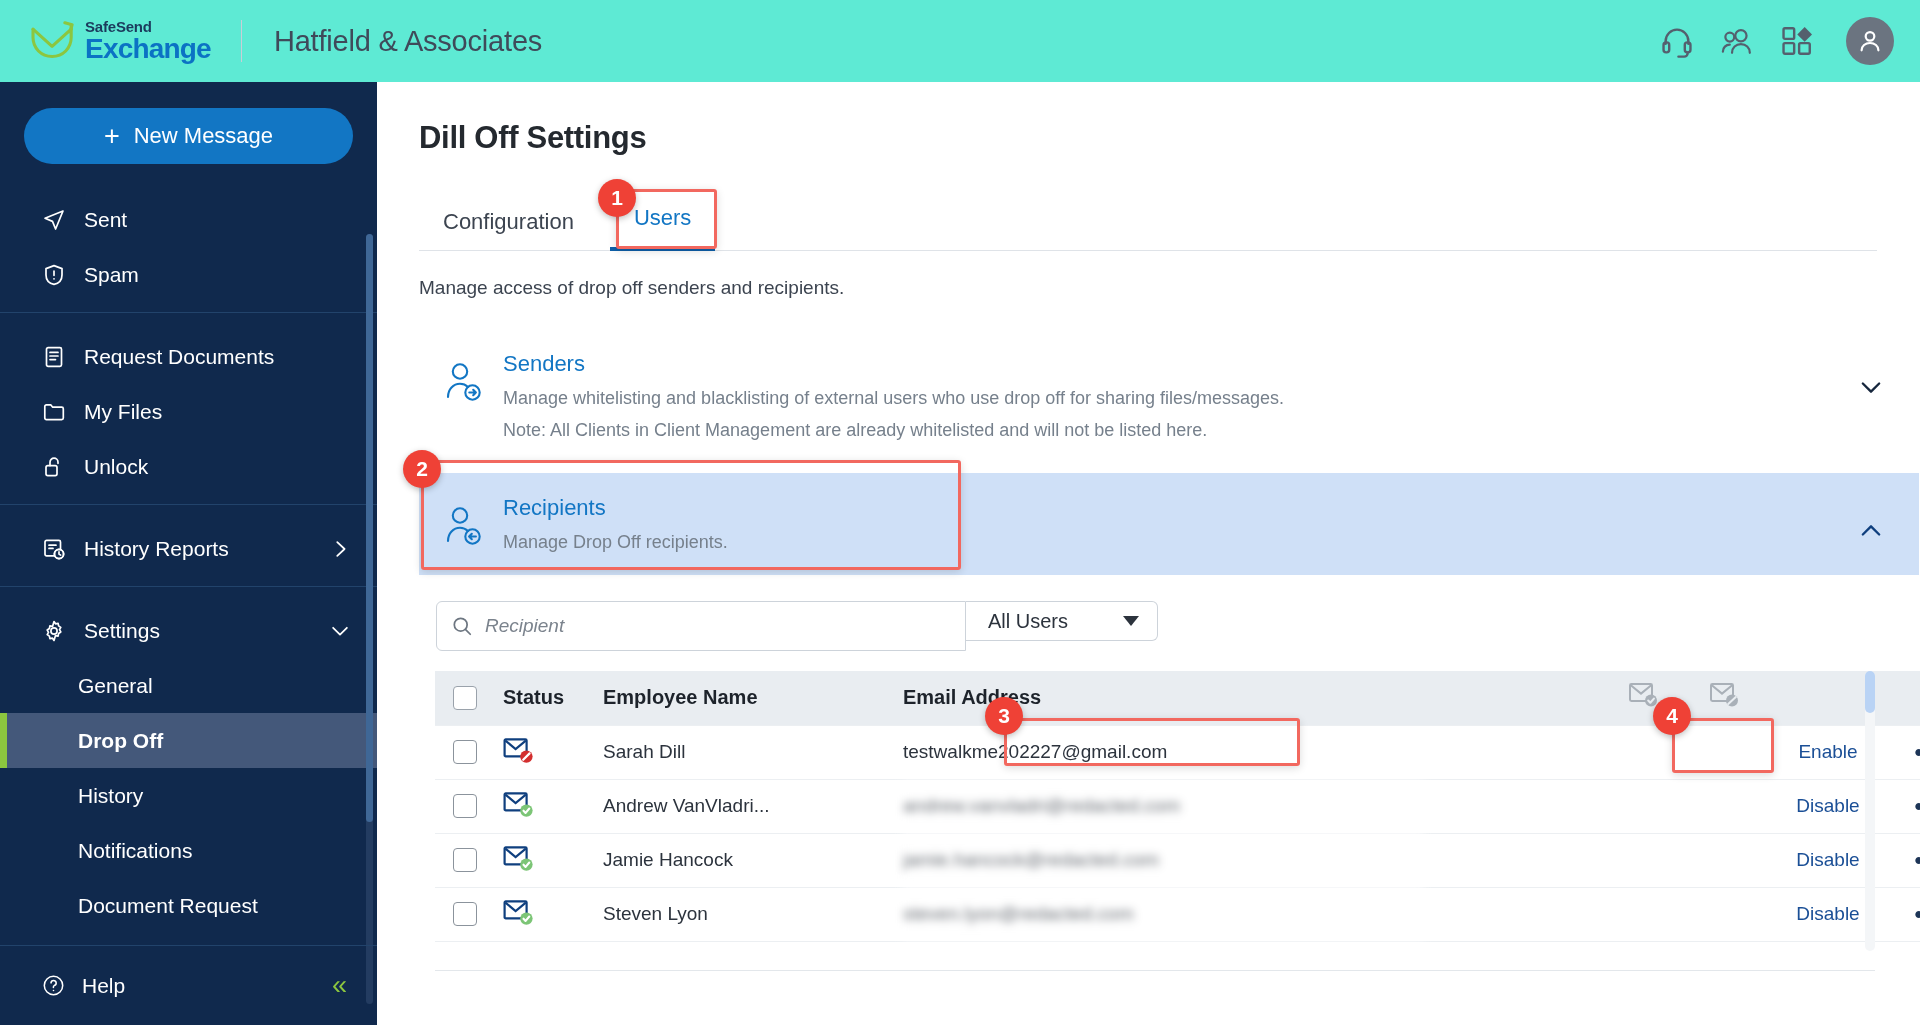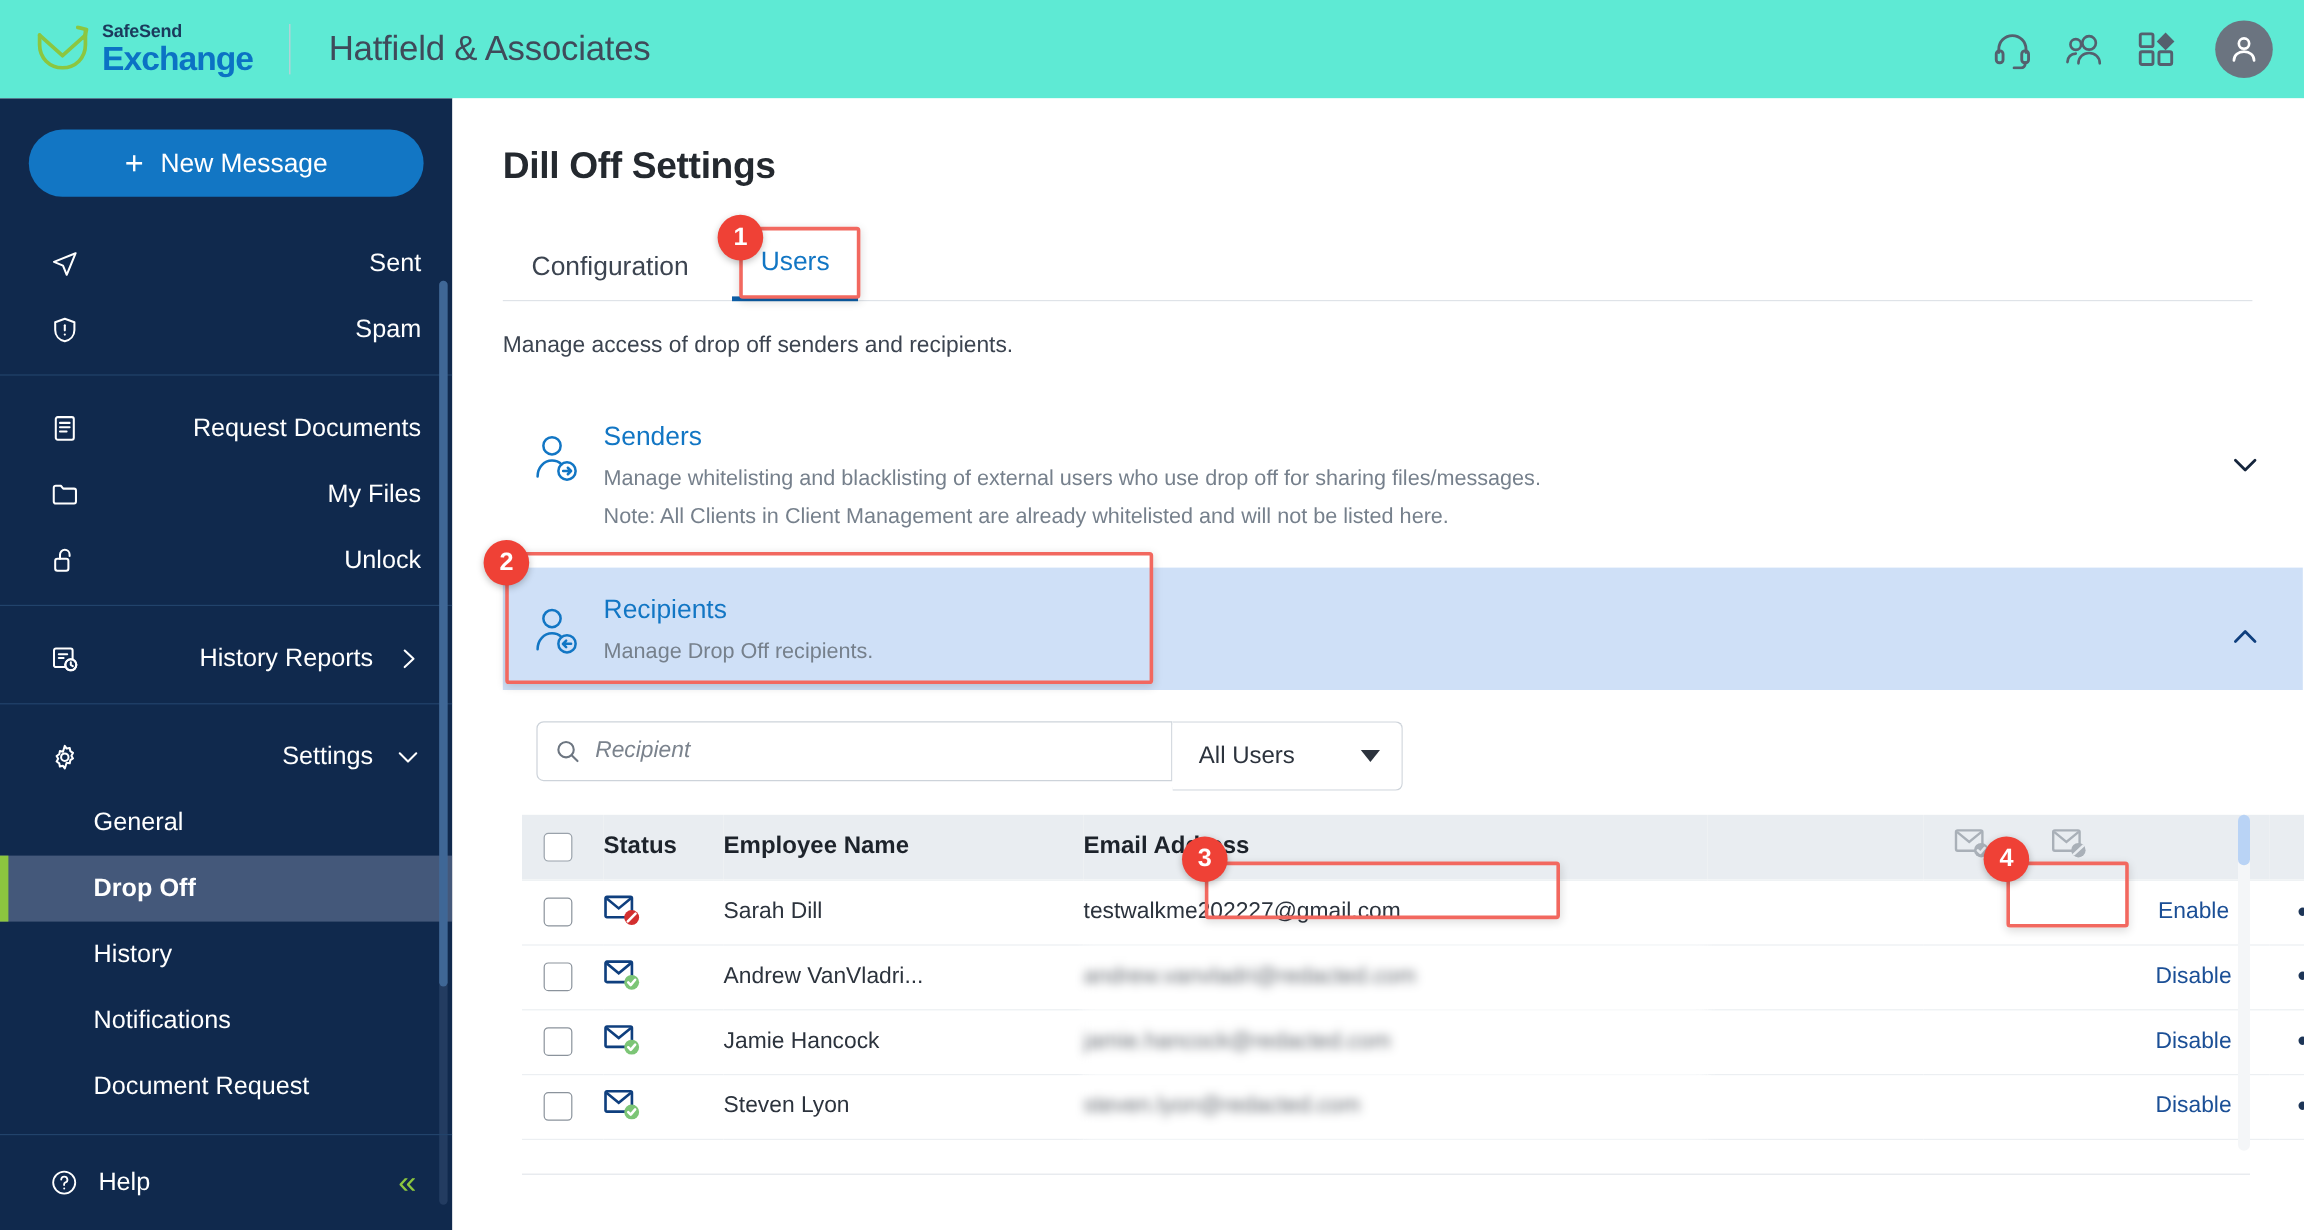--- a/index.html
+++ b/index.html
@@ -55,21 +55,21 @@
   .new-message-btn .plus { font-size: 27px; font-weight: 300; line-height: 1; }
 
   .nav-group { padding: 6px 0 10px 0; }
   .nav-group + .nav-group { border-top: 1px solid #22436b; padding-top: 16px; }
   .nav-item {
     display: flex; align-items: center; gap: 18px;
     height: 55px; padding: 0 26px 0 42px; font-size: 21px; cursor: pointer;
     position: relative; color: #ffffff;
   }
   .nav-item .nav-ic { width: 24px; height: 24px; flex: none; color: #fff; }
-  .nav-item .nav-label { flex: 1; white-space: nowrap; text-align: right; }
+  .nav-item .nav-label { flex: 1; white-space: nowrap; }
   .nav-item .nav-chev { width: 22px; height: 22px; color: #fff; flex: none; }
   .sub-item {
     display: flex; align-items: center; height: 55px;
     padding-left: 78px; font-size: 21px; cursor: pointer; color: #ffffff;
     position: relative;
   }
   .sub-item.active {
     background: #44587a; font-weight: 700;
   }
   .sub-item.active::before {
@@ -120,34 +120,34 @@
   .panel.recipients { background: #cfe0f7; margin-top: 10px; }
   .panel-ic { width: 46px; height: 46px; flex: none; color: #1276c4; margin-top: 8px; }
   .panel-body { flex: 1; padding-left: 16px; }
   .panel-title { font-size: 22px; color: #1276c4; font-weight: 400; }
   .panel-line { font-size: 18px; color: #76808c; margin-top: 11px; }
   .panel-chev { width: 28px; height: 28px; color: #16263d; margin-top: 22px; flex: none; cursor: pointer; }
   .panel.senders .panel-chev { color: #16263d; }
   .panel.recipients .panel-chev { color: #0f3f7e; }
 
   
-  .filters { display: flex; margin: 26px 0 0 28px; }
+  .filters { display: flex; margin: 26px 0 0 17px; }
   .search-box {
     width: 530px; height: 50px; border: 1px solid #cdd3da; border-radius: 6px 0 0 6px;
     display: flex; align-items: center; padding: 0 14px; background: #fff;
   }
   .search-box svg { width: 22px; height: 22px; color: #6d7681; flex: none; }
   .search-box input {
     border: none; outline: none; flex: 1; margin-left: 12px;
     font-size: 19px; font-style: italic; color: #3c4450;
     font-family: "Liberation Sans", sans-serif;
   }
   .search-box input::placeholder { color: #7b838d; font-style: italic; }
   .filter-select {
-    width: 192px; height: 58px; border: 1px solid #cdd3da; border-left: none;
+    width: 192px; height: 40px; border: 1px solid #cdd3da; border-left: none;
     border-radius: 0 6px 6px 0; background: #fff; display: flex; align-items: center;
     justify-content: space-between; padding: 0 18px 0 22px; font-size: 20px;
     color: #2c333d; cursor: pointer;
   }
   .caret { width: 0; height: 0; border-left: 8px solid transparent;
            border-right: 8px solid transparent; border-top: 10px solid #2c333d; }
 
   
   .table-wrap { margin: 20px 0 0 16px; width: 1440px; position: relative; }
   .tbl { width: 1423px; border-collapse: collapse; table-layout: fixed; }

